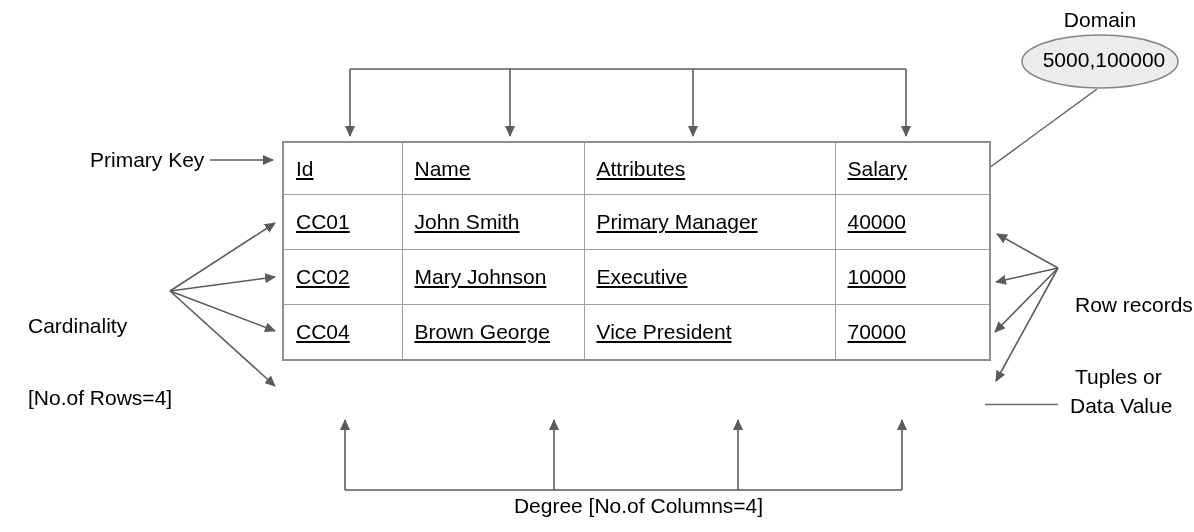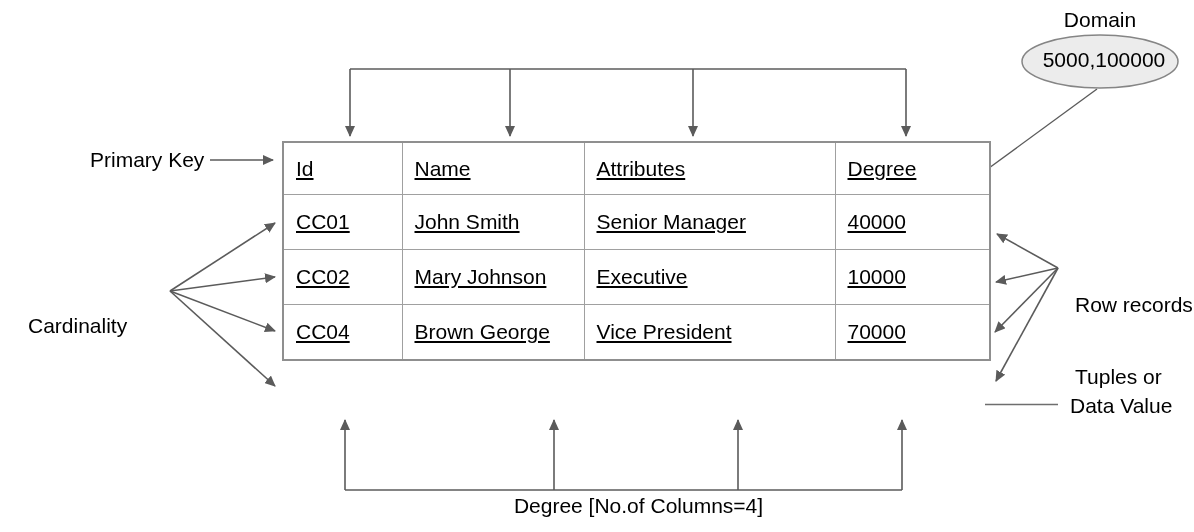--- a/index.html
+++ b/index.html
@@ -116,26 +116,26 @@
       <col class="col-id">
         <col class="col-name">
         <col class="col-desig">
         <col class="col-salary">
     </colgroup>
     <tbody>
         <tr>
       <th>Id</th>
       <th>Name</th>
       <th>Attributes</th>
-      <th>Degree</th>
+      <th>Salary</th>
     </tr>
     <tr>
       <td>CC01</td>
       <td>John Smith</td>
-      <td>Senior Manager</td>
+      <td>Primary Manager</td>
       <td>40000</td>
     </tr>
     <tr>
       <td>CC02</td>
       <td>Mary Johnson</td>
       <td>Executive</td>
       <td>10000</td>
     </tr>
     <tr>
       <td>CC04</td>
@@ -144,20 +144,21 @@
       <td>70000</td>
     </tr>
   </tbody>
     </table>
 
 
   <div class="label" style="left:90px; top:148px;">Primary Key</div>
 
   <div class="label" style="left:8px; top:266px;margin-left:20px;">
     <div>Cardinality</div>
+    <div>[No.of Rows=4]</div>
   </div>
 
   <div class="label" style="left:1075px; top:245px;">
     <div>Row records</div>
     <div>Tuples or</div>
   </div>
 
   <div class="label" style="left:1070px; top:394px;">Data Value</div>
 
   <div class="label centered" style="left:360px; top:494px; width:557px;">Degree [No.of Columns=4]</div>

